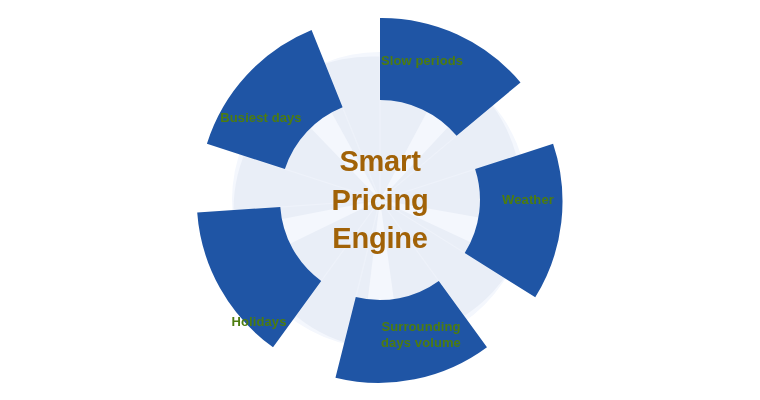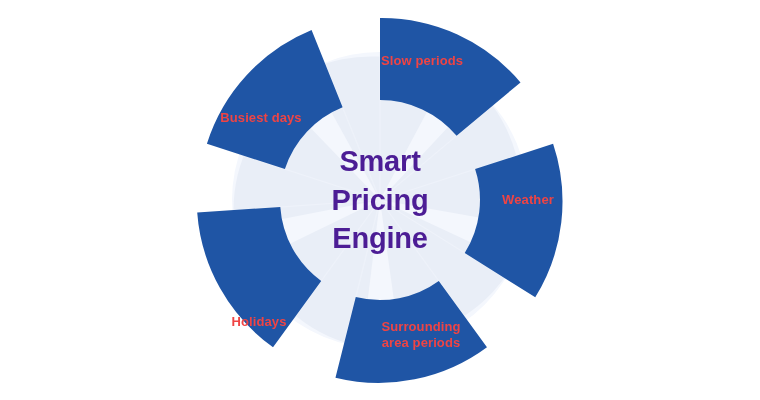--- a/index.html
+++ b/index.html
@@ -19,37 +19,37 @@
     height: 400px;
     background: #ffffff;
   }
   #wheel {
     position: absolute;
     left: 0;
     top: 0;
   }
   .seg-label {
     position: absolute;
-    color: #ef4444;
+    color: #4d7c0f;
     font-size: 13px;
     font-weight: 600;
     line-height: 1.25;
     text-align: center;
     letter-spacing: 0.1px;
     transform: translate(-50%, -50%);
     white-space: pre-line;
     pointer-events: none;
   }
   #center-title {
     position: absolute;
     left: 380px;
     top: 200px;
     transform: translate(-50%, -50%);
     text-align: center;
-    color: #4c1d95;
+    color: #a16207;
     font-size: 29px;
     font-weight: 700;
     line-height: 1.33;
     white-space: pre-line;
     letter-spacing: -0.2px;
   }
 </style>
 </head>
 <body>
 
@@ -91,19 +91,19 @@
 
   <div id="center-title">Smart
 Pricing
 Engine</div>
 
   <div class="seg-label" style="left:422px; top:61px;">Slow periods</div>
 
   <div class="seg-label" style="left:516px; top:200px;margin-left:12px;">Weather</div>
 
   <div class="seg-label" style="left:421px; top:335px;">Surrounding
-area periods</div>
+days volume</div>
 
   <div class="seg-label" style="left:259px; top:282px;margin-top:40px;">Holidays</div>
 
   <div class="seg-label" style="left:261px; top:118px;">Busiest days</div>
 
 </div>
 
 </body></html>

